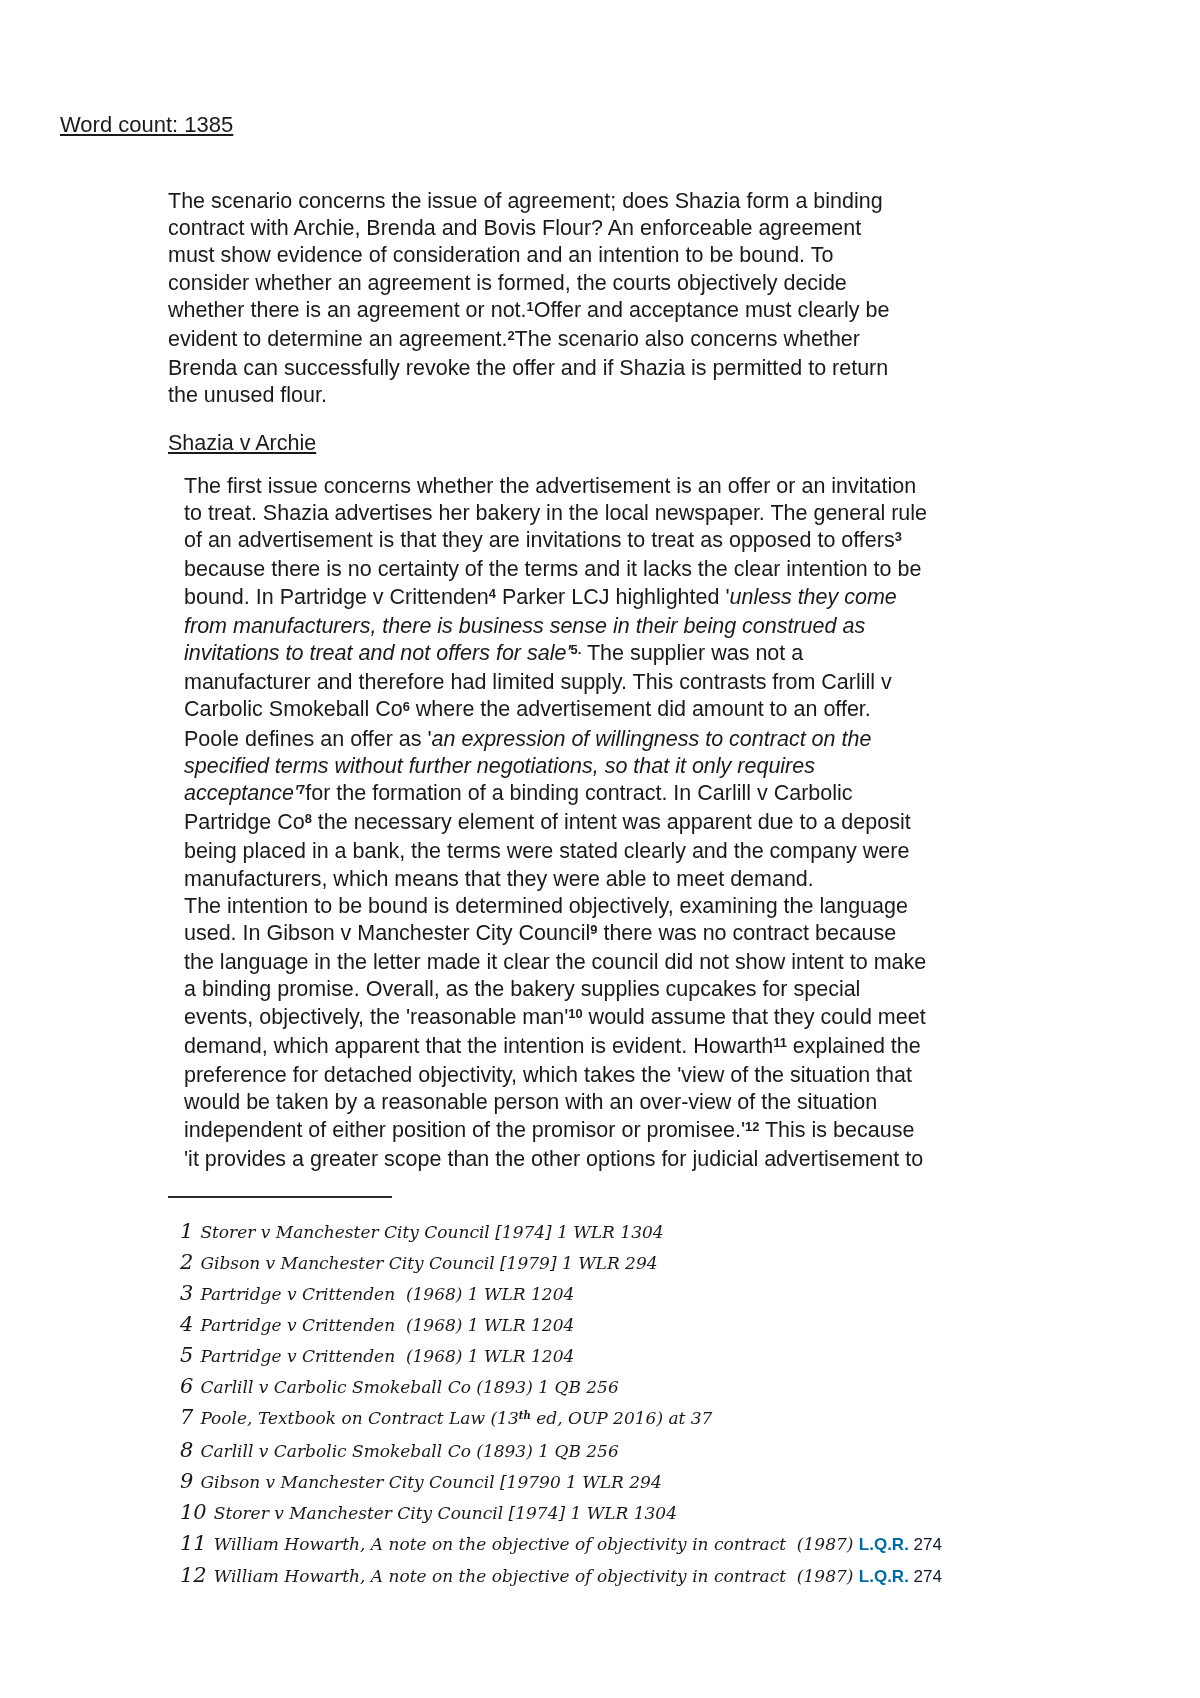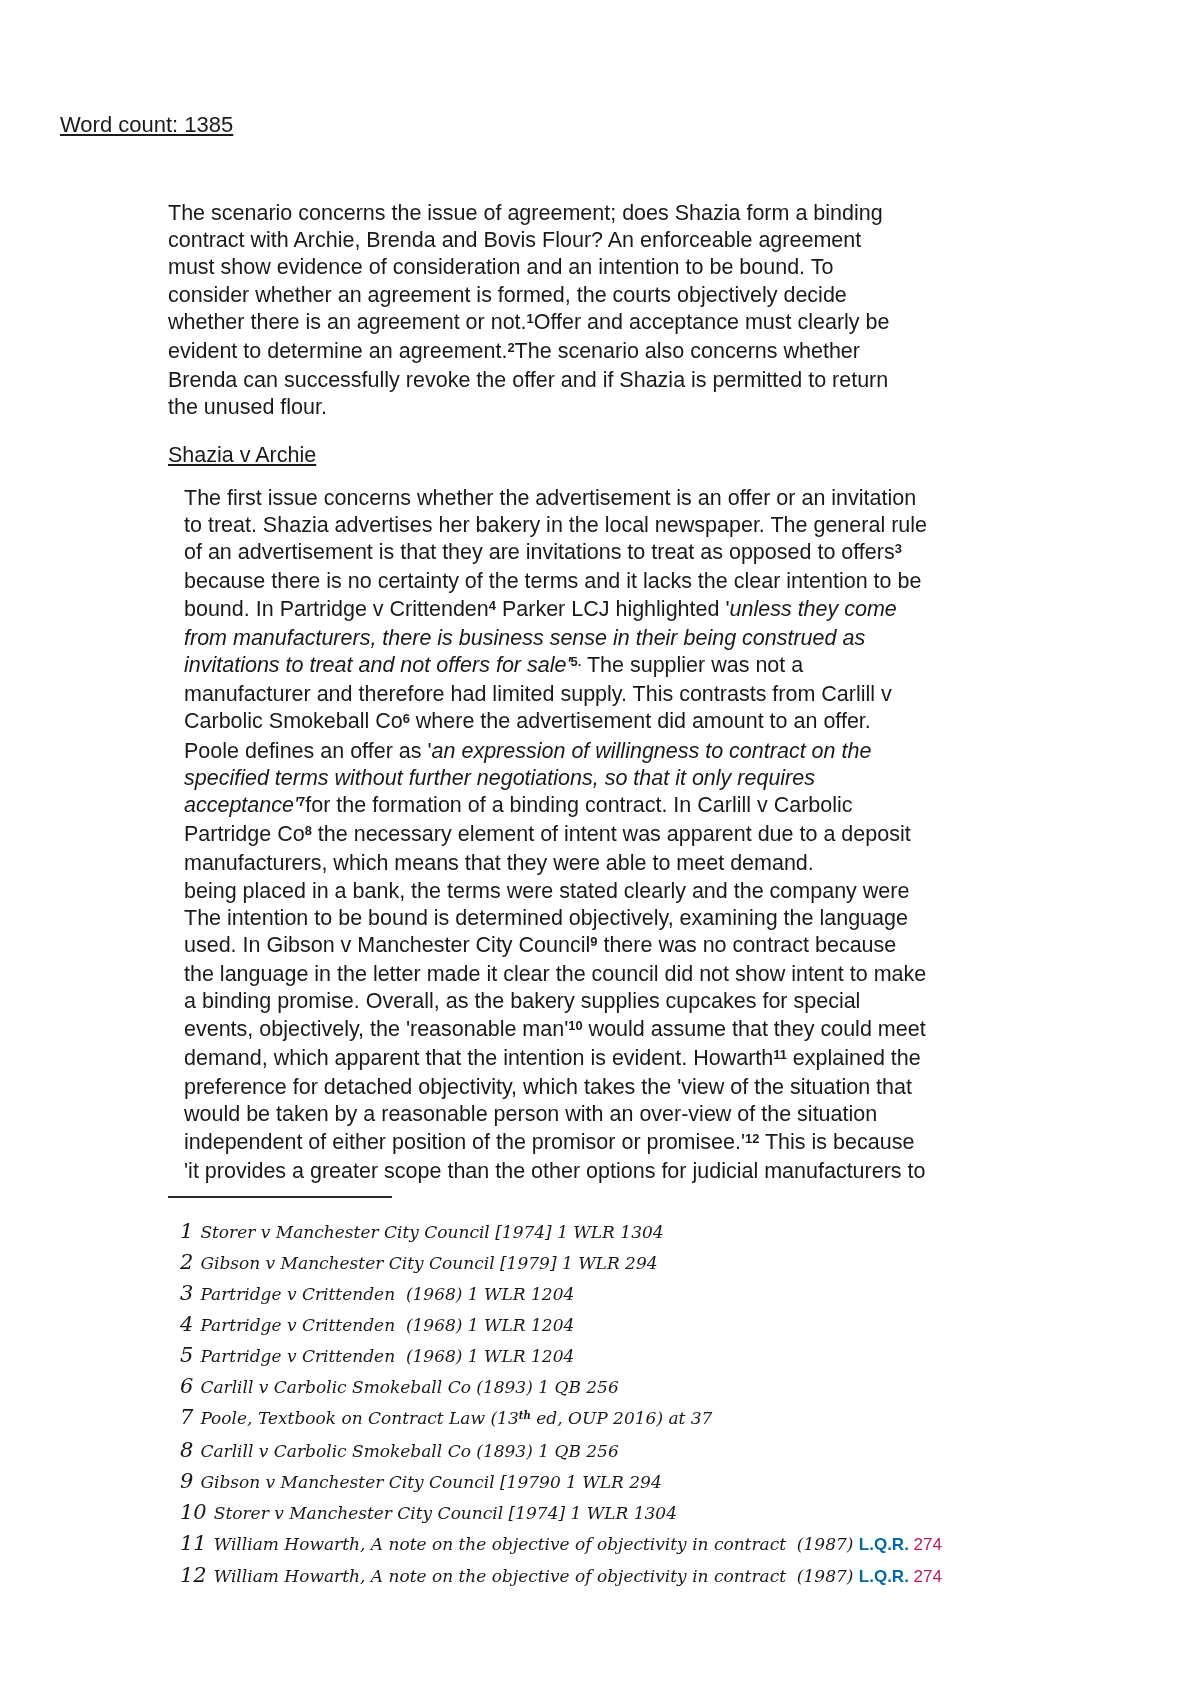--- a/index.html
+++ b/index.html
@@ -11,21 +11,21 @@
     color:#1a1a1a;
     overflow:hidden;
   }
   .word-count {
     position:absolute; left:60px; top:112px;
     font-size:22px;
     text-decoration:underline;
     white-space:pre;
   }
   .body-text {
-    position:absolute; left:168px; top:200px; width:800px;
+    position:absolute; left:168px; top:188px; width:800px;
     font-size:21.5px; line-height:27.2px;
   }
   .para { margin:16px; }
   .para-gap { margin:0 0 20px 0; }
   .line { white-space:pre-wrap; }
   .seg-i { font-style:italic; }
   .seg-sup {
     font-size:0.60em;
     font-weight:700;
     position:relative; top:-0.45em;
@@ -49,21 +49,21 @@
     white-space:pre-wrap;
     color:#1a1a1a;
   }
   .fn-num {
     font-size:21px;
     margin-right:7px;
   }
   .seg-grey {
     font-family:"Liberation Sans", sans-serif;
     font-style:normal;
-    color:#be185d;
+    color:#0f172a;
   }
   .seg-grey-bold { font-weight:700; color:#0369a1; }
 </style>
 </head>
 <body>
 
 <div class="page">
   <div class="word-count">Word count: 1385</div>
 
   <div class="body-text">
@@ -87,32 +87,32 @@
         <div class="line"><span>because there is no certainty of the terms and it lacks the clear intention to be</span></div>
         <div class="line"><span>bound. In Partridge v Crittenden</span><span class="seg-sup">4</span><span> Parker LCJ highlighted '</span><span class="seg-i">unless they come</span></div>
         <div class="line"><span class="seg-i">from manufacturers, there is business sense in their being construed as</span></div>
         <div class="line"><span class="seg-i">invitations to treat and not offers for sale'</span><span class="seg-sup">5.</span><span> The supplier was not a</span></div>
         <div class="line"><span>manufacturer and therefore had limited supply. This contrasts from Carlill v</span></div>
         <div class="line"><span>Carbolic Smokeball Co</span><span class="seg-sup">6</span><span> where the advertisement did amount to an offer.</span></div>
         <div class="line"><span>Poole defines an offer as '</span><span class="seg-i">an expression of willingness to contract on the</span></div>
         <div class="line"><span class="seg-i">specified terms without further negotiations, so that it only requires</span></div>
         <div class="line"><span class="seg-i">acceptance'</span><span class="seg-sup">7</span><span>for the formation of a binding contract. In Carlill v Carbolic</span></div>
         <div class="line"><span>Partridge Co</span><span class="seg-sup">8</span><span> the necessary element of intent was apparent due to a deposit</span></div>
+        <div class="line"><span>being placed in a bank, the terms were stated clearly and the company were</span></div>
         <div class="line"><span>manufacturers, which means that they were able to meet demand.</span></div>
-        <div class="line"><span>being placed in a bank, the terms were stated clearly and the company were</span></div>
         <div class="line"><span>The intention to be bound is determined objectively, examining the language</span></div>
         <div class="line"><span>used. In Gibson v Manchester City Council</span><span class="seg-sup">9</span><span> there was no contract because</span></div>
         <div class="line"><span>the language in the letter made it clear the council did not show intent to make</span></div>
         <div class="line"><span>a binding promise. Overall, as the bakery supplies cupcakes for special</span></div>
         <div class="line"><span>events, objectively, the 'reasonable man'</span><span class="seg-sup">10</span><span> would assume that they could meet</span></div>
         <div class="line"><span>demand, which apparent that the intention is evident. Howarth</span><span class="seg-sup">11</span><span> explained the</span></div>
         <div class="line"><span>preference for detached objectivity, which takes the 'view of the situation that</span></div>
         <div class="line"><span>would be taken by a reasonable person with an over-view of the situation</span></div>
         <div class="line"><span>independent of either position of the promisor or promisee.'</span><span class="seg-sup">12</span><span> This is because</span></div>
-        <div class="line"><span>'it provides a greater scope than the other options for judicial manufacturers to</span></div>
+        <div class="line"><span>'it provides a greater scope than the other options for judicial advertisement to</span></div>
       </div>
   </div>
 
   <div class="footnote-sep"></div>
 
   <div class="footnotes" id="footnotes">
       <div class="fn-line"><span class="fn-num">1</span><span class="seg-i">Storer v Manchester City Council [1974] 1 WLR 1304</span></div>
       <div class="fn-line"><span class="fn-num">2</span><span class="seg-i">Gibson v Manchester City Council [1979] 1 WLR 294</span></div>
       <div class="fn-line"><span class="fn-num">3</span><span class="seg-i">Partridge v Crittenden  (1968) 1 WLR 1204</span></div>
       <div class="fn-line"><span class="fn-num">4</span><span class="seg-i">Partridge v Crittenden  (1968) 1 WLR 1204</span></div>

